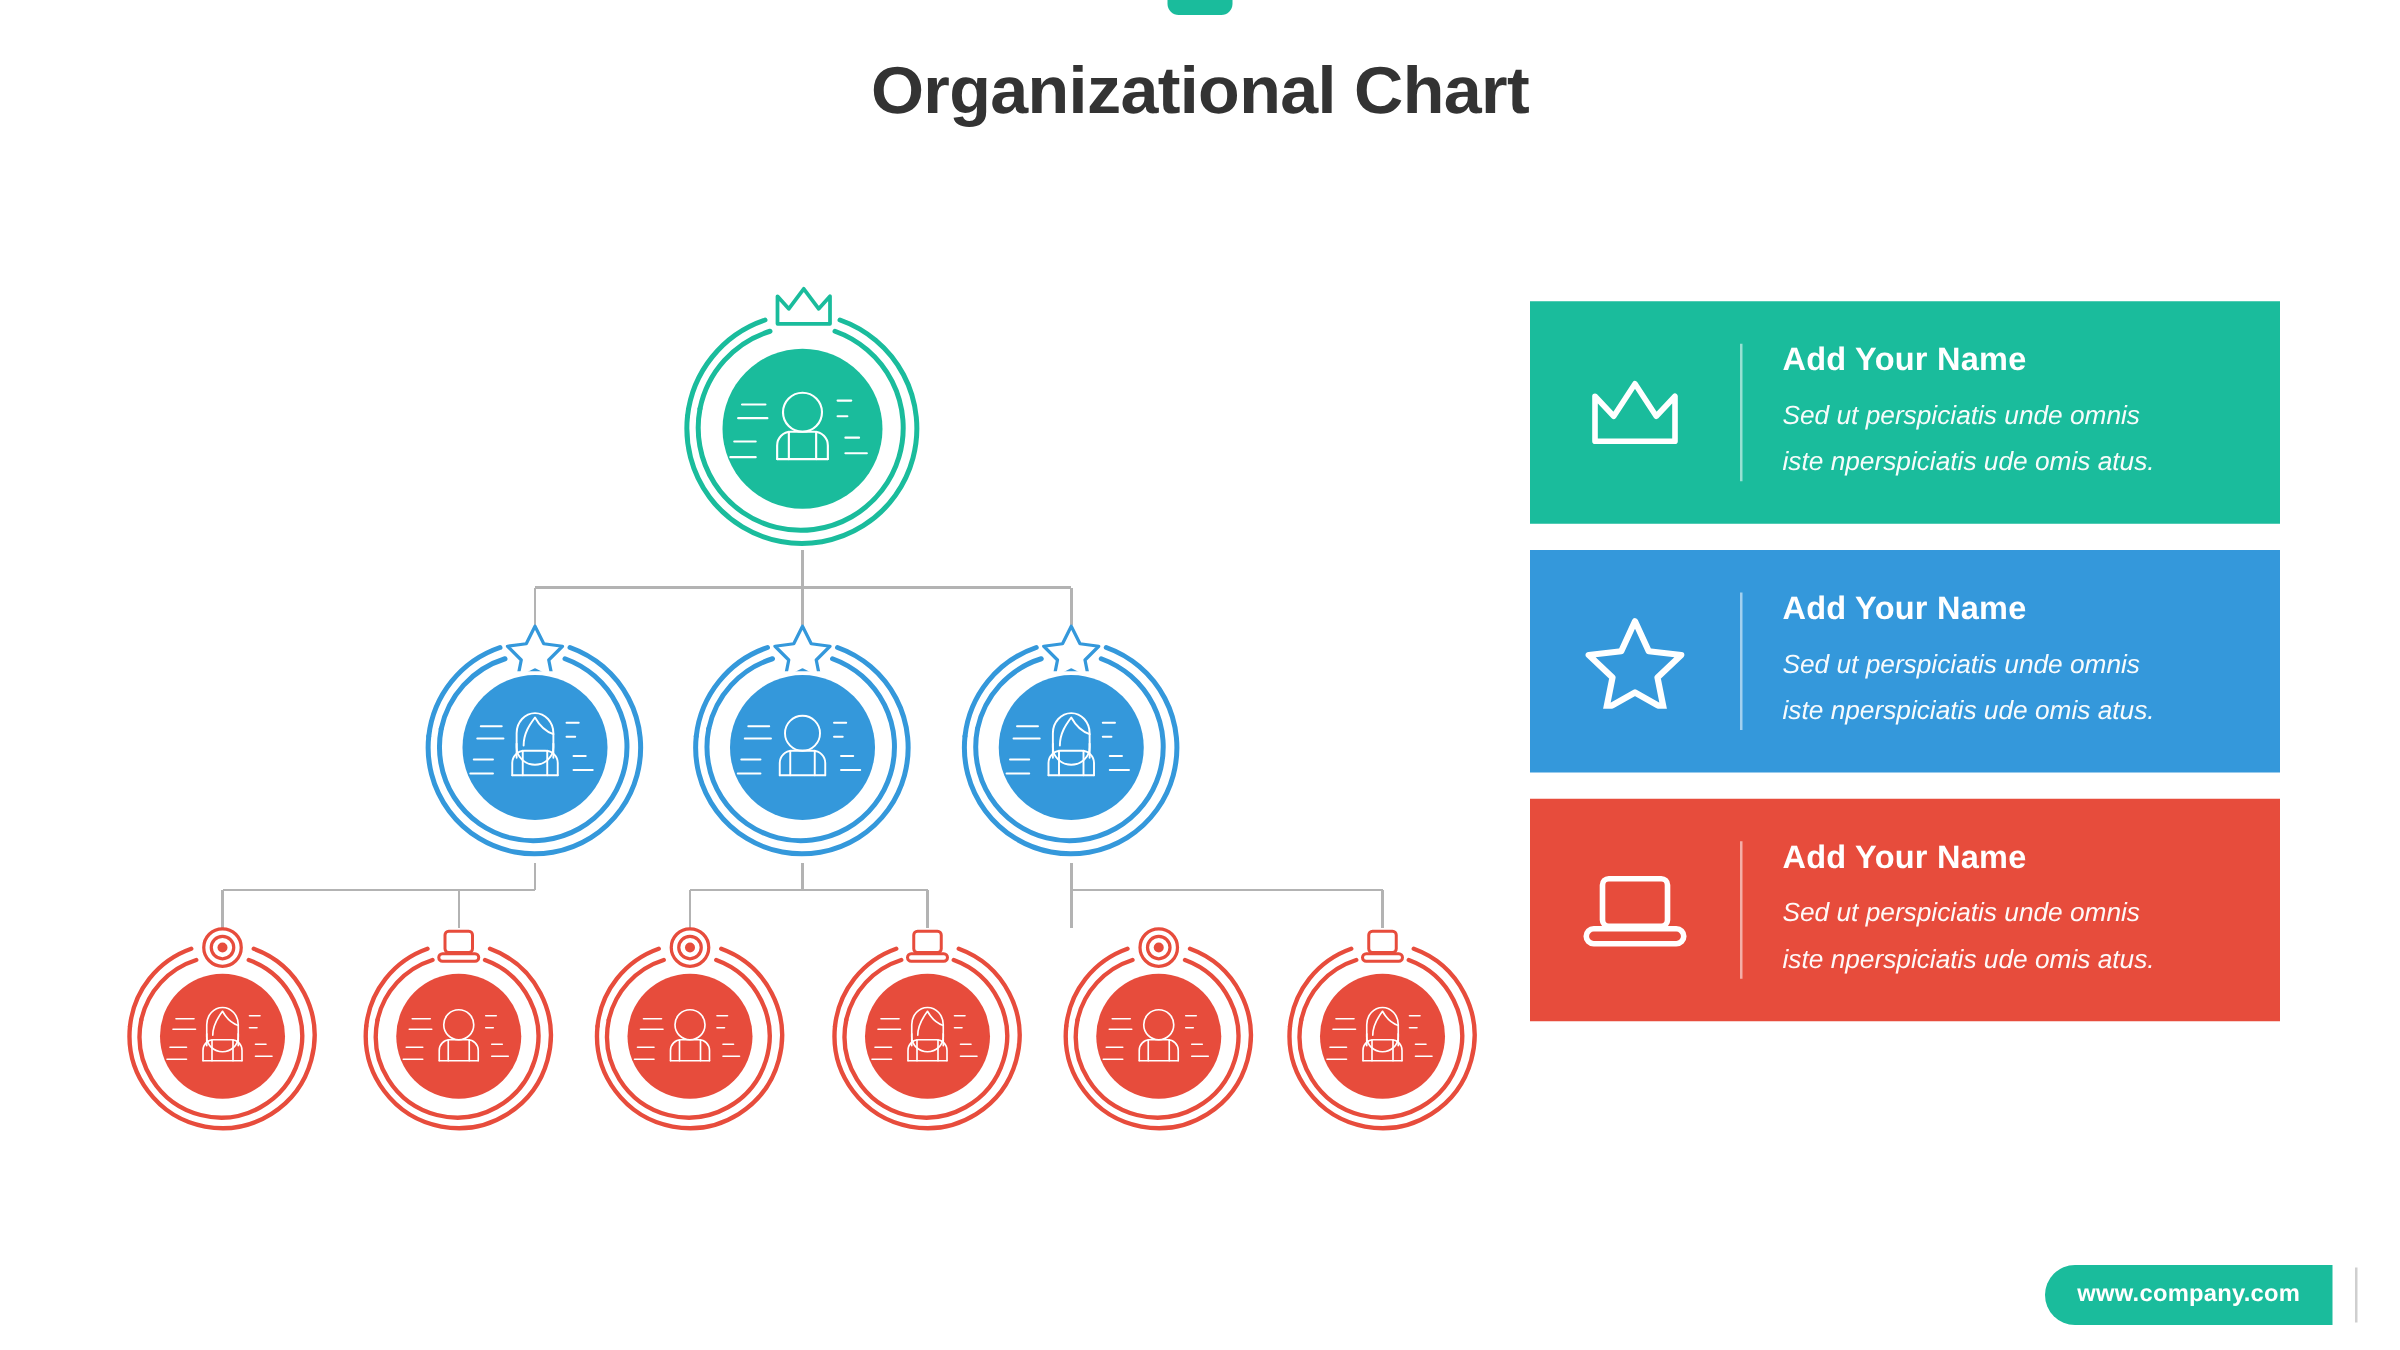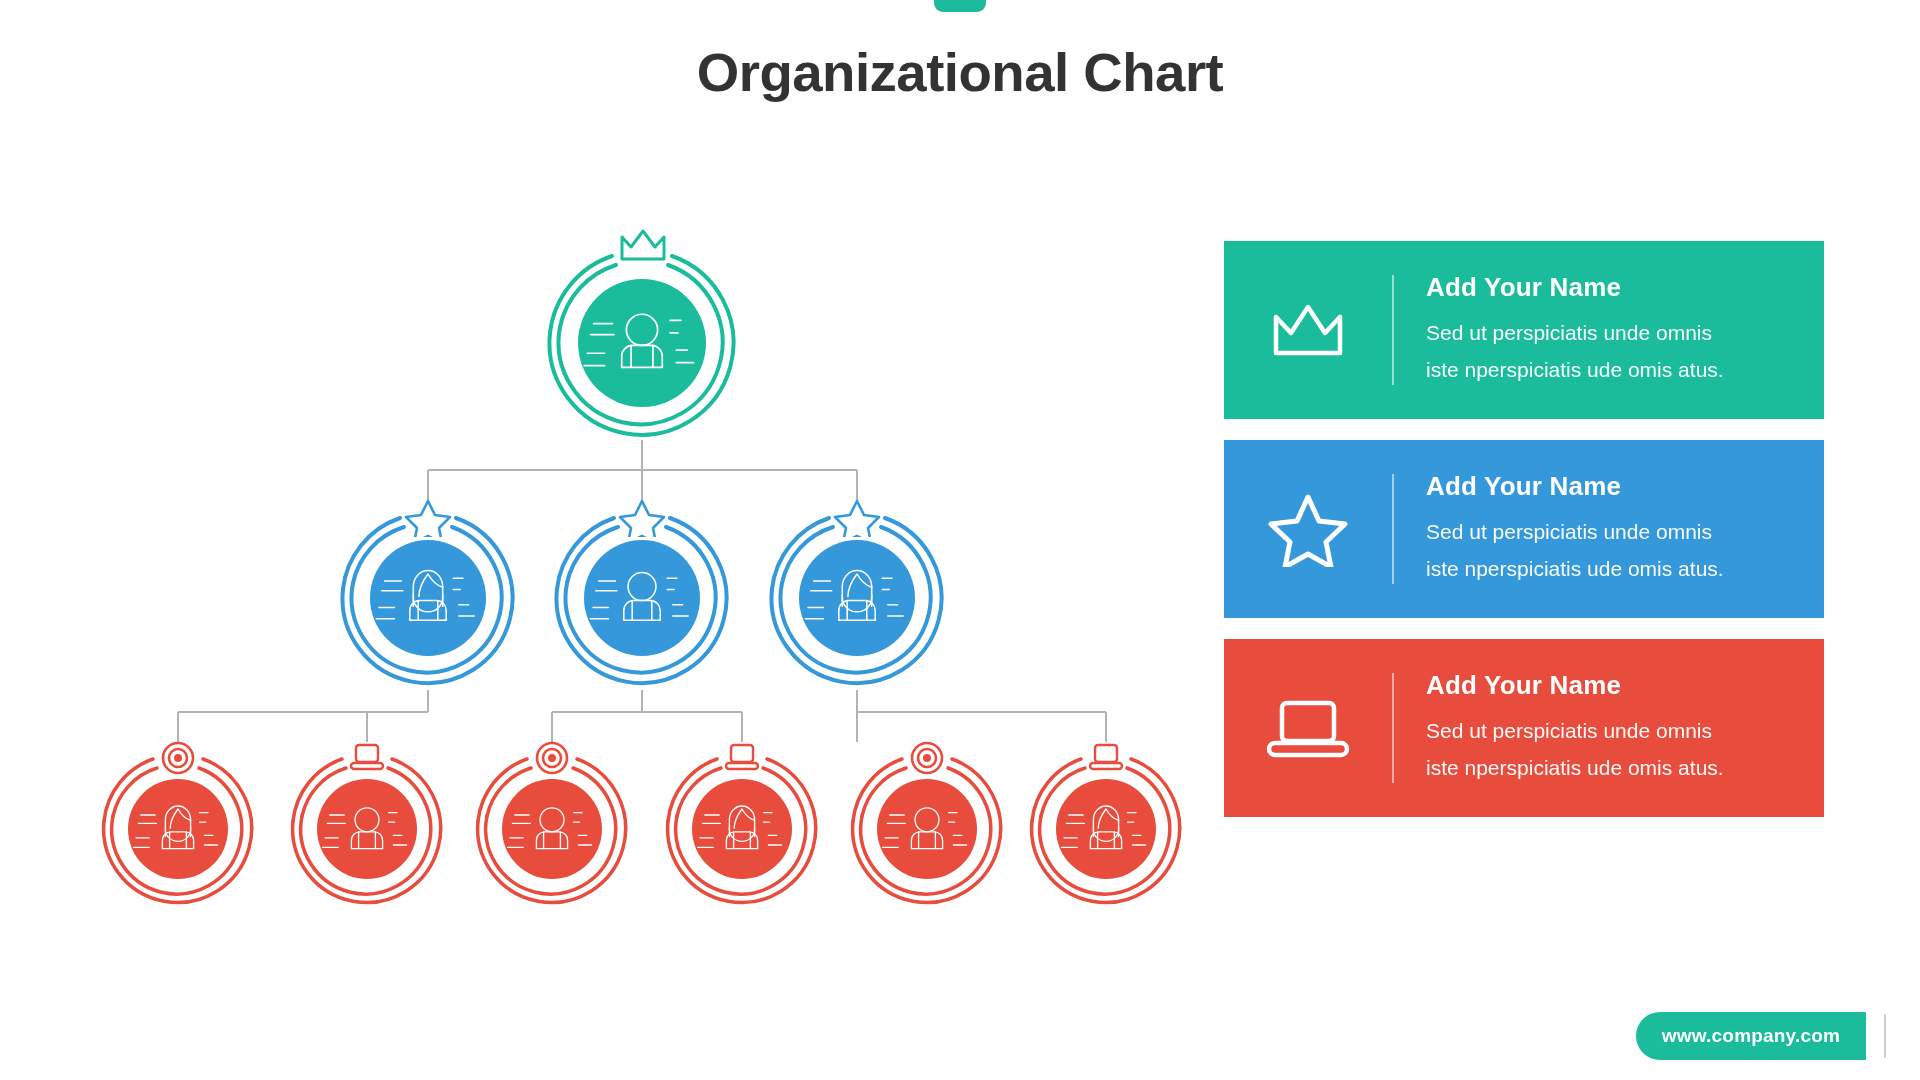--- a/index.html
+++ b/index.html
@@ -55,21 +55,21 @@
     width:2px; height:110px; background:rgba(255,255,255,.55);
     margin-right:32px;
   }
   .card-body{ flex:1; padding-right:26px; }
   .card-title{
     font-size:26px; font-weight:bold; color:#ffffff;
     margin-bottom:12px; letter-spacing:.2px;
   }
   .card-desc{
     font-size:21px; color:#ffffff; line-height:1.72;
-    font-weight:400; opacity:.97;
+    font-weight:400; opacity:.97;font-style:italic;
   }
 
   
   .footer-badge{
     position:absolute; left:1636px; top:1012px;
     width:230px; height:48px;
     background:#1abc9c;
     border-radius:24px 0 0 24px;
     display:flex; align-items:center; justify-content:center;text-align:right;
   }

